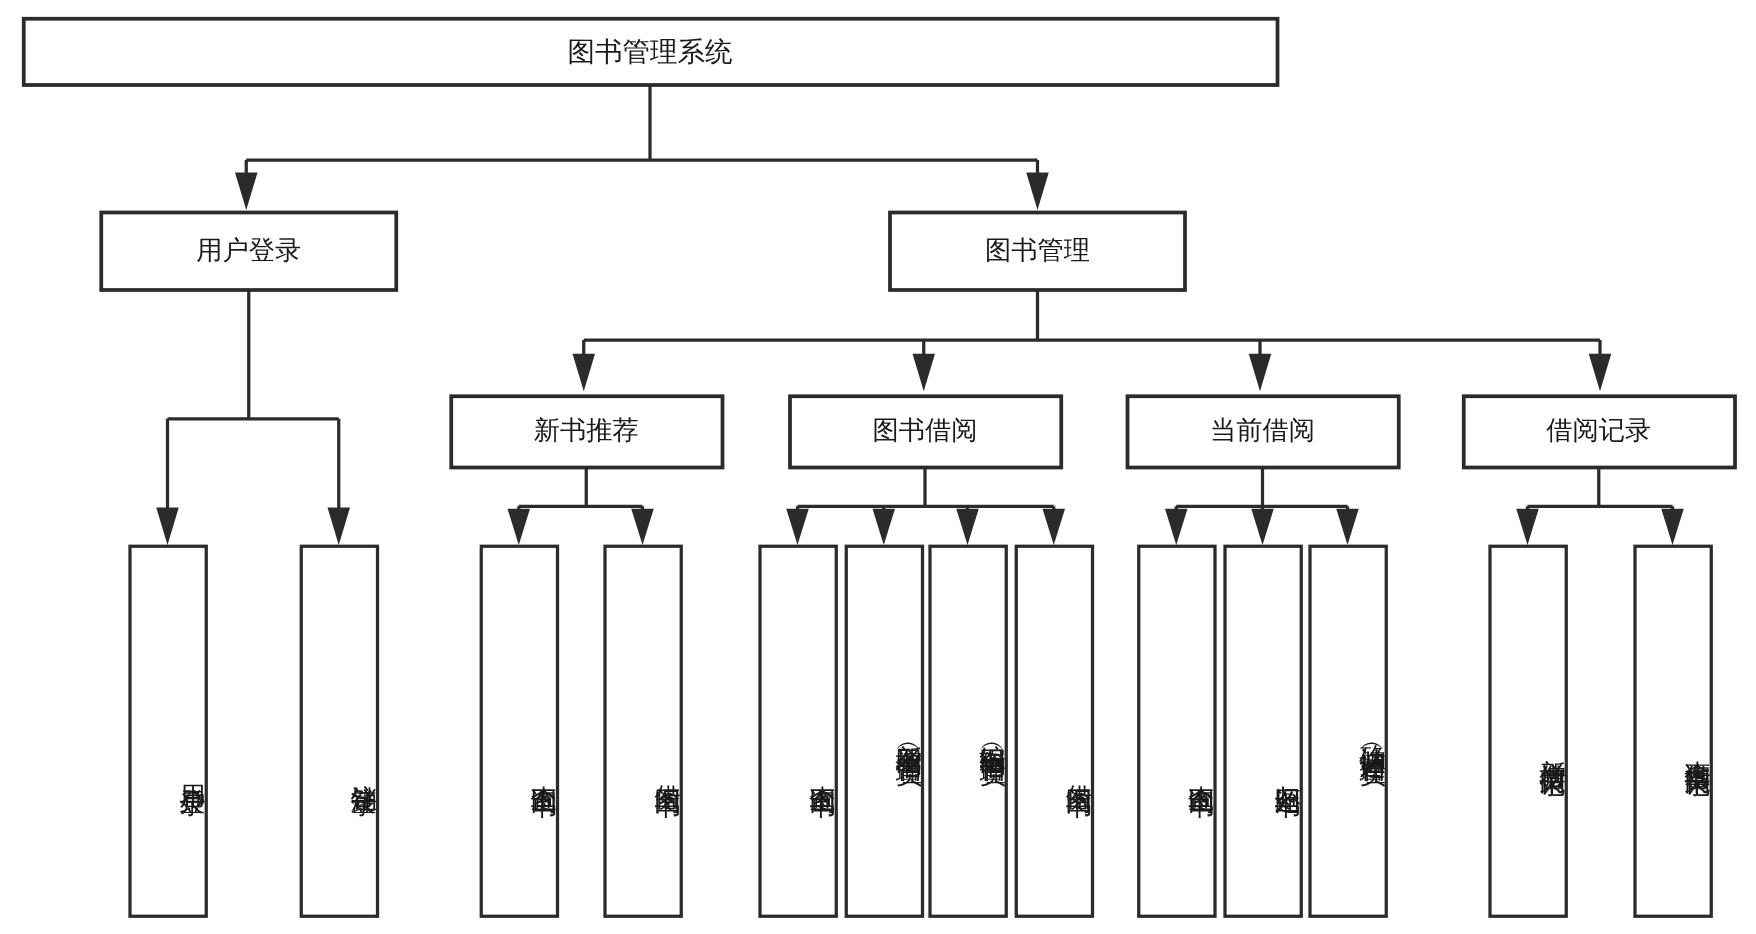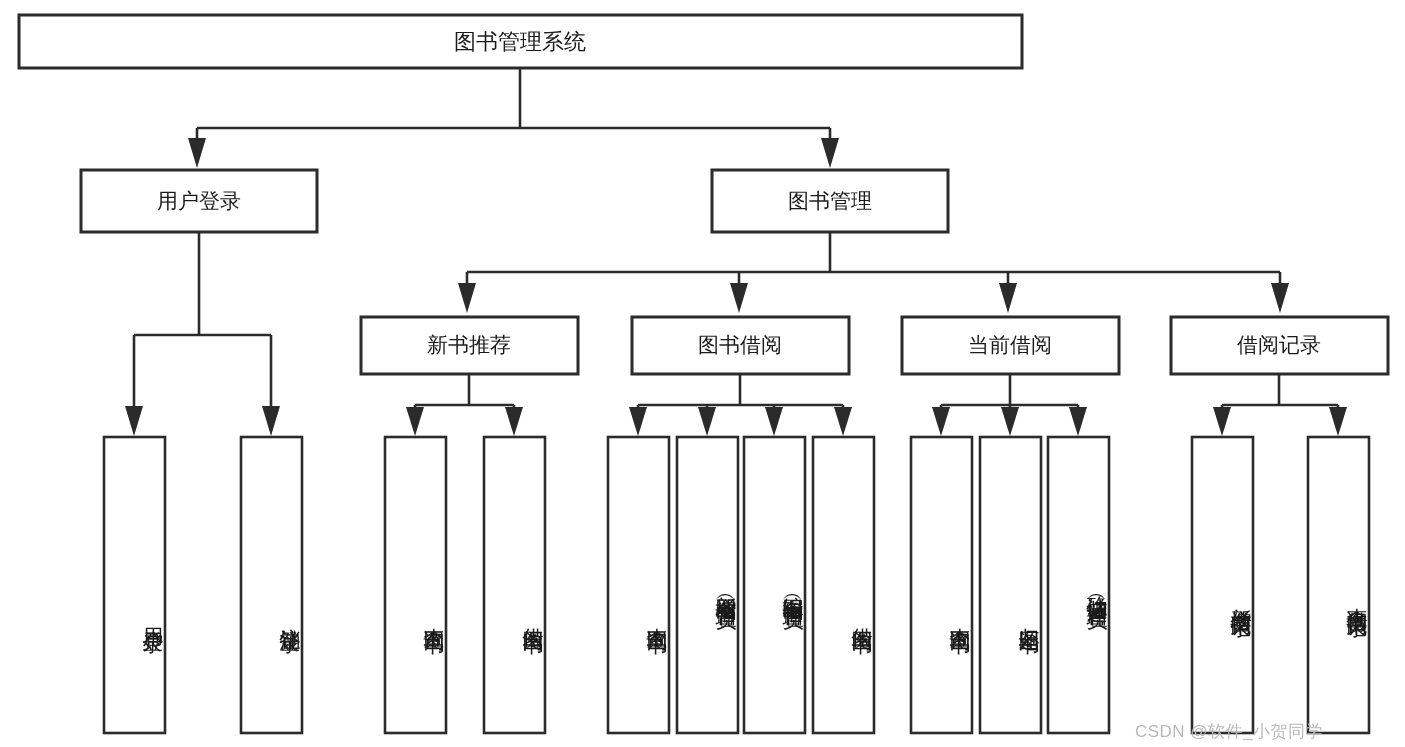--- a/index.html
+++ b/index.html
@@ -228,15 +228,14 @@
   <div class="leaf-label" style="left:744px; top:443px; width:61px; height:290px;">编辑图书（管理员）</div>
   <div class="leaf-label" style="left:813px; top:497px; width:61px; height:236px;">借阅图书</div>
 
   <div class="leaf-label" style="left:911px; top:497px; width:61px; height:236px;">查询图书</div>
   <div class="leaf-label" style="left:980px; top:497px; width:61px; height:236px;">归还图书</div>
   <div class="leaf-label" style="left:1048px; top:443px; width:61px; height:290px;">确认归还（管理员）</div>
 
   <div class="leaf-label" style="left:1192px; top:460px; width:61px; height:273px;">新增借阅记录</div>
   <div class="leaf-label" style="left:1308px; top:460px; width:61px; height:273px;">查询借阅记录</div>
 
-  <div class="watermark">CSDN @软件_小贺同学</div>
 
 </div>
 
 </body></html>

